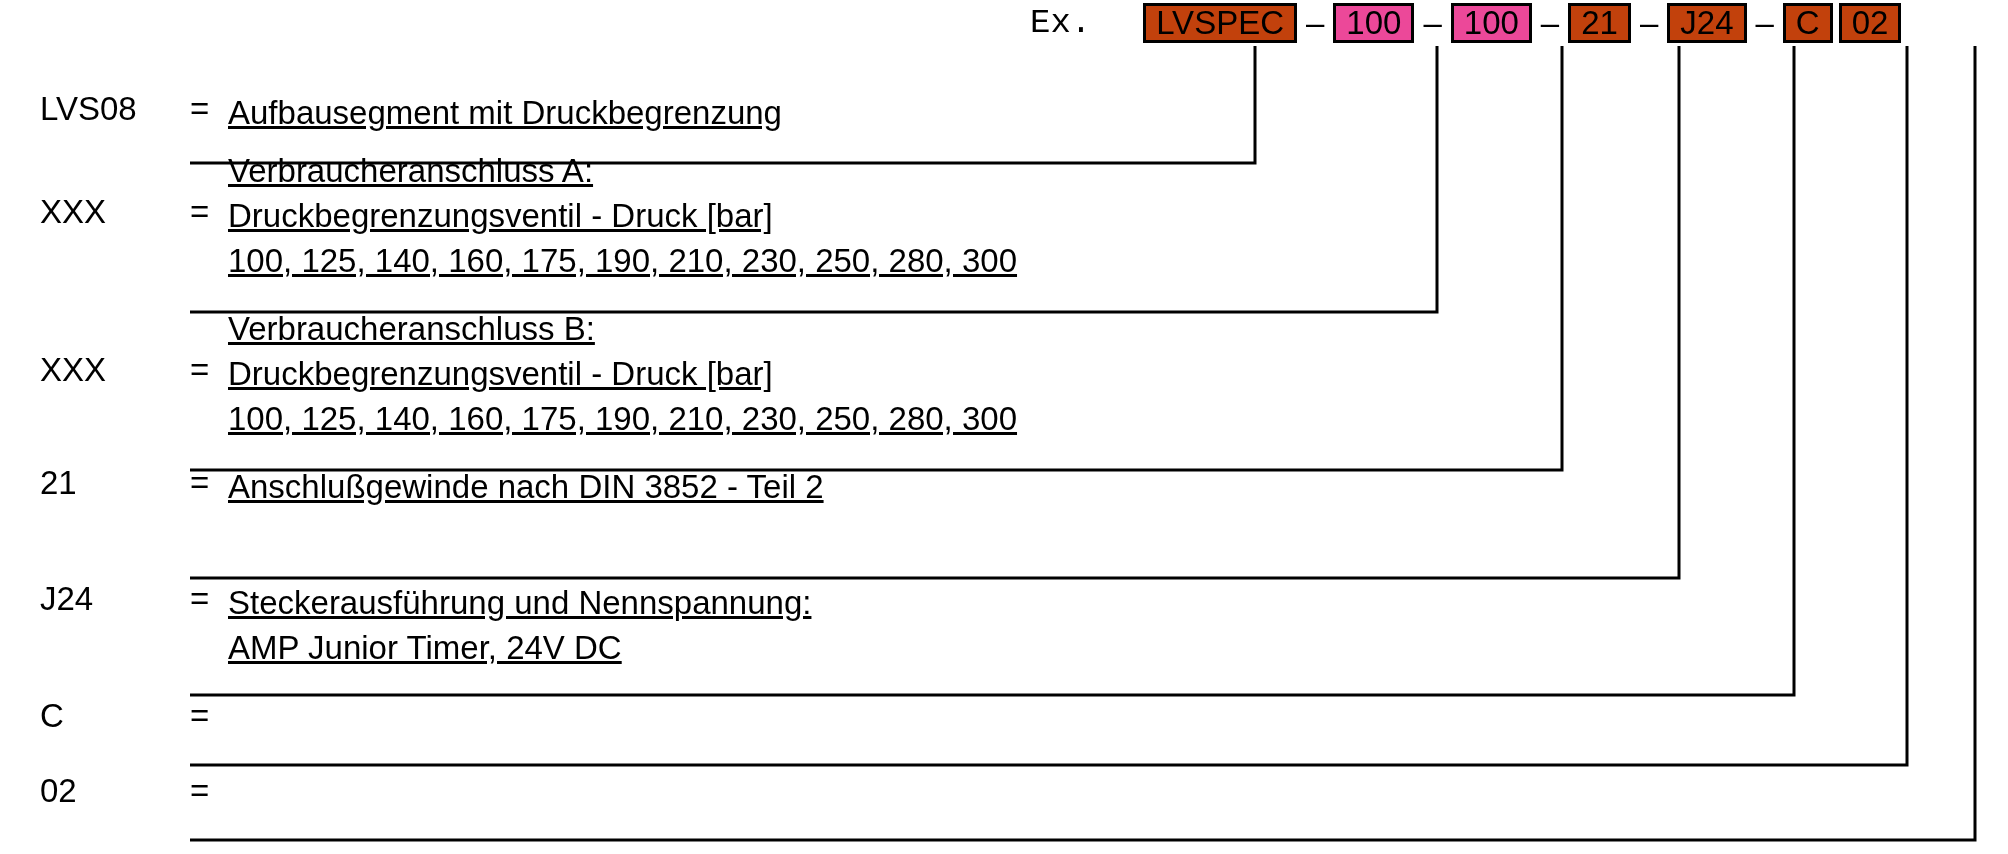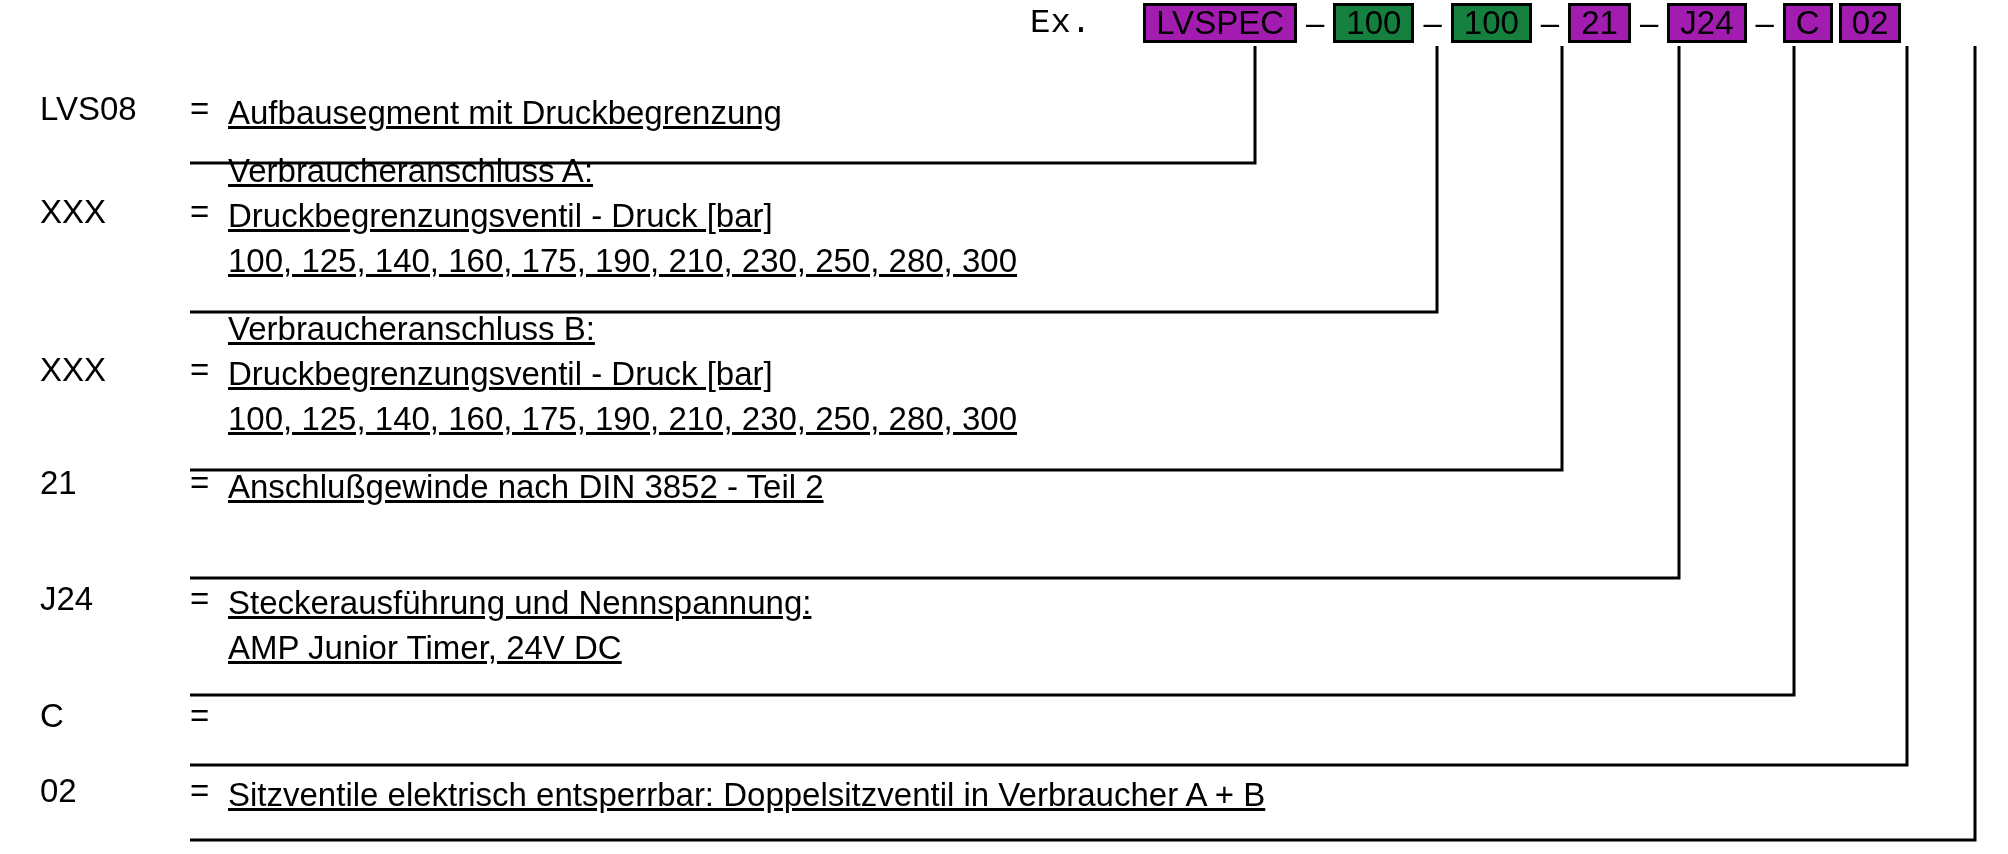--- a/index.html
+++ b/index.html
@@ -37,24 +37,24 @@
   .code-box {
     border: 3px solid #000000;
     height: 40px;
     min-width: 40px;
     display: flex;
     align-items: center;
     justify-content: center;
     font-size: 33px;
     padding: 0 10px;
     box-sizing: border-box;
-    background: #15803d;
+    background: #ec4899;
   }
   .code-box.shaded {
-    background: #a21caf;
+    background: #c2410c;
   }
   .dash {
     font-size: 33px;
     padding: 0 9px;
     display: flex;
     align-items: center;
   }
 
   
   .legend {
@@ -183,19 +183,16 @@
     </div>
 
     <div class="legend-row" style="top: 607px;">
       <span class="legend-key">C</span>
       <span class="legend-eq">=</span>
     </div>
 
     <div class="legend-row" style="top: 682px;">
       <span class="legend-key">02</span>
       <span class="legend-eq">=</span>
-      <span class="legend-text">
-        <div>Sitzventile elektrisch entsperrbar: Doppelsitzventil in Verbraucher A + B</div>
-      </span>
     </div>
 
   </div>
 </div>
 
 </body></html>

